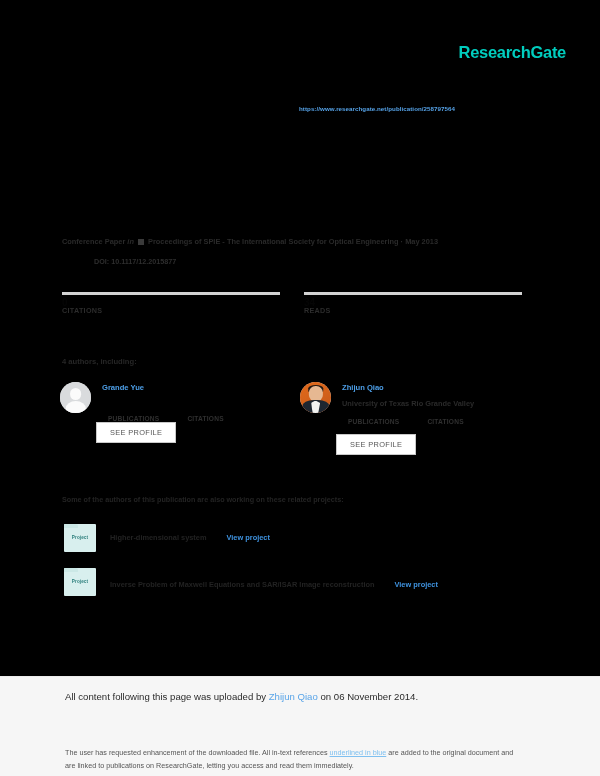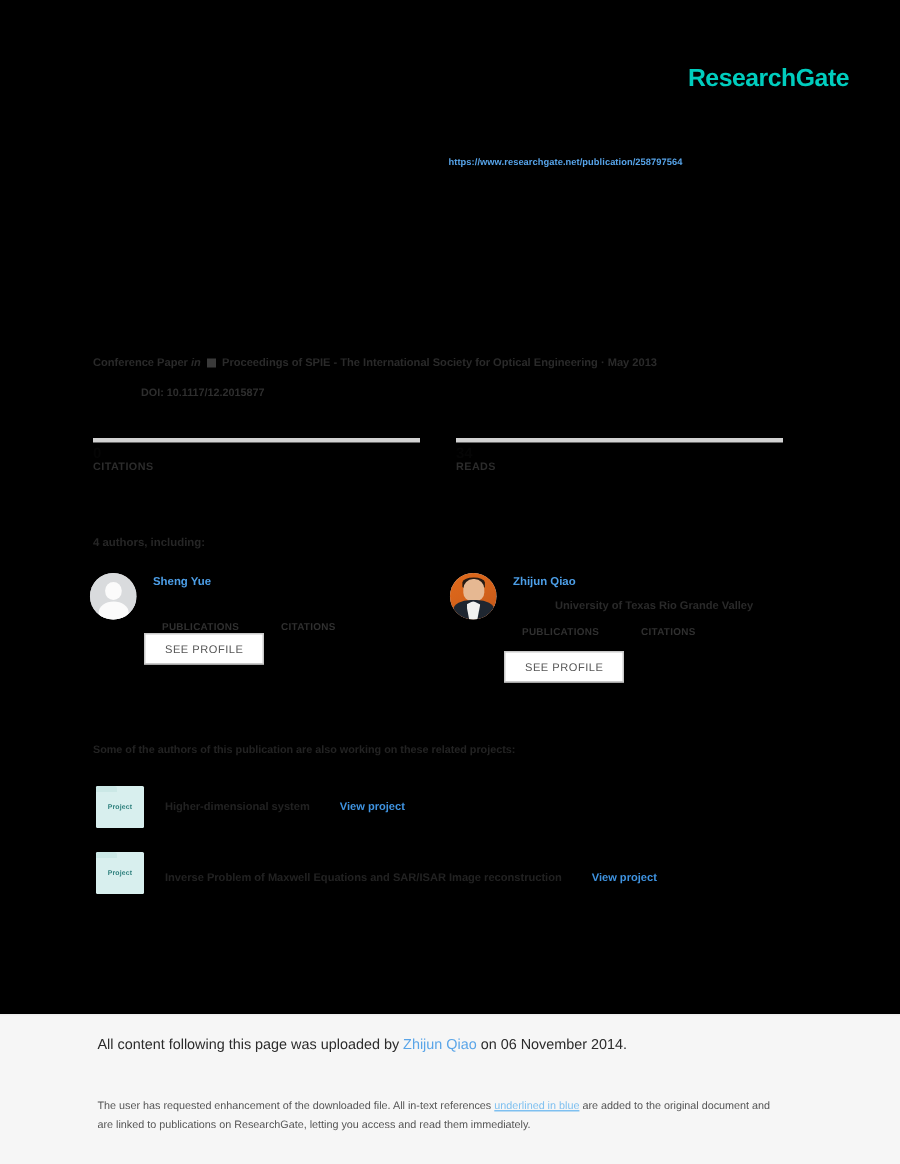--- a/index.html
+++ b/index.html
@@ -214,21 +214,20 @@
     color: #4d9fe8;
     white-space: nowrap;
   }
   .author-affil {
     position: absolute;
     left: 42px; top: 19px;
     font-size: 7.4px;
     font-weight: bold;
     color: #2a2a2a;
     white-space: nowrap;
-    margin-left: 28px;
   }
   .author-stats {
     position: absolute;
     left: 48px;
     top: 35px;
     display: flex;
     gap: 28px;
   }
   .author-card.second .author-stats { top: 38px; }
   .astat-label {
@@ -327,21 +326,21 @@
     left: 65px;
     top: 14px;
     font-size: 9.6px;
     color: #2b2b2b;
     white-space: nowrap;
   }
   .footer-upload .blue-name { color: #5aa5e8; }
   .footer-note {
     position: absolute;
     left: 65px;
-    top: 54px;
+    top: 70px;
     width: 458px;
     font-size: 7.2px;
     color: #555555;
     line-height: 1.75;
   }
   .footer-note .blue-underlined {
     color: #7fc0f0;
     text-decoration: underline;
   }
 </style>
@@ -379,21 +378,21 @@
         <div class="stat-label">READS</div>
       </div>
     </div>
 
     <div class="authors-heading">4 authors, including:</div>
 
     <div class="author-card first">
       <div class="author-avatar">
         <div class="avatar-placeholder"></div>
       </div>
-      <div class="author-name">Sheng Yue</div>
+      <div class="author-name">Grande Yue</div>
       <div class="author-stats">
         <span class="astat-label">PUBLICATIONS</span>
         <span class="astat-label">CITATIONS</span>
       </div>
       <div class="see-profile">SEE PROFILE</div>
     </div>
 
     <div class="author-card second">
       <div class="author-avatar">
         <div class="avatar-photo">

